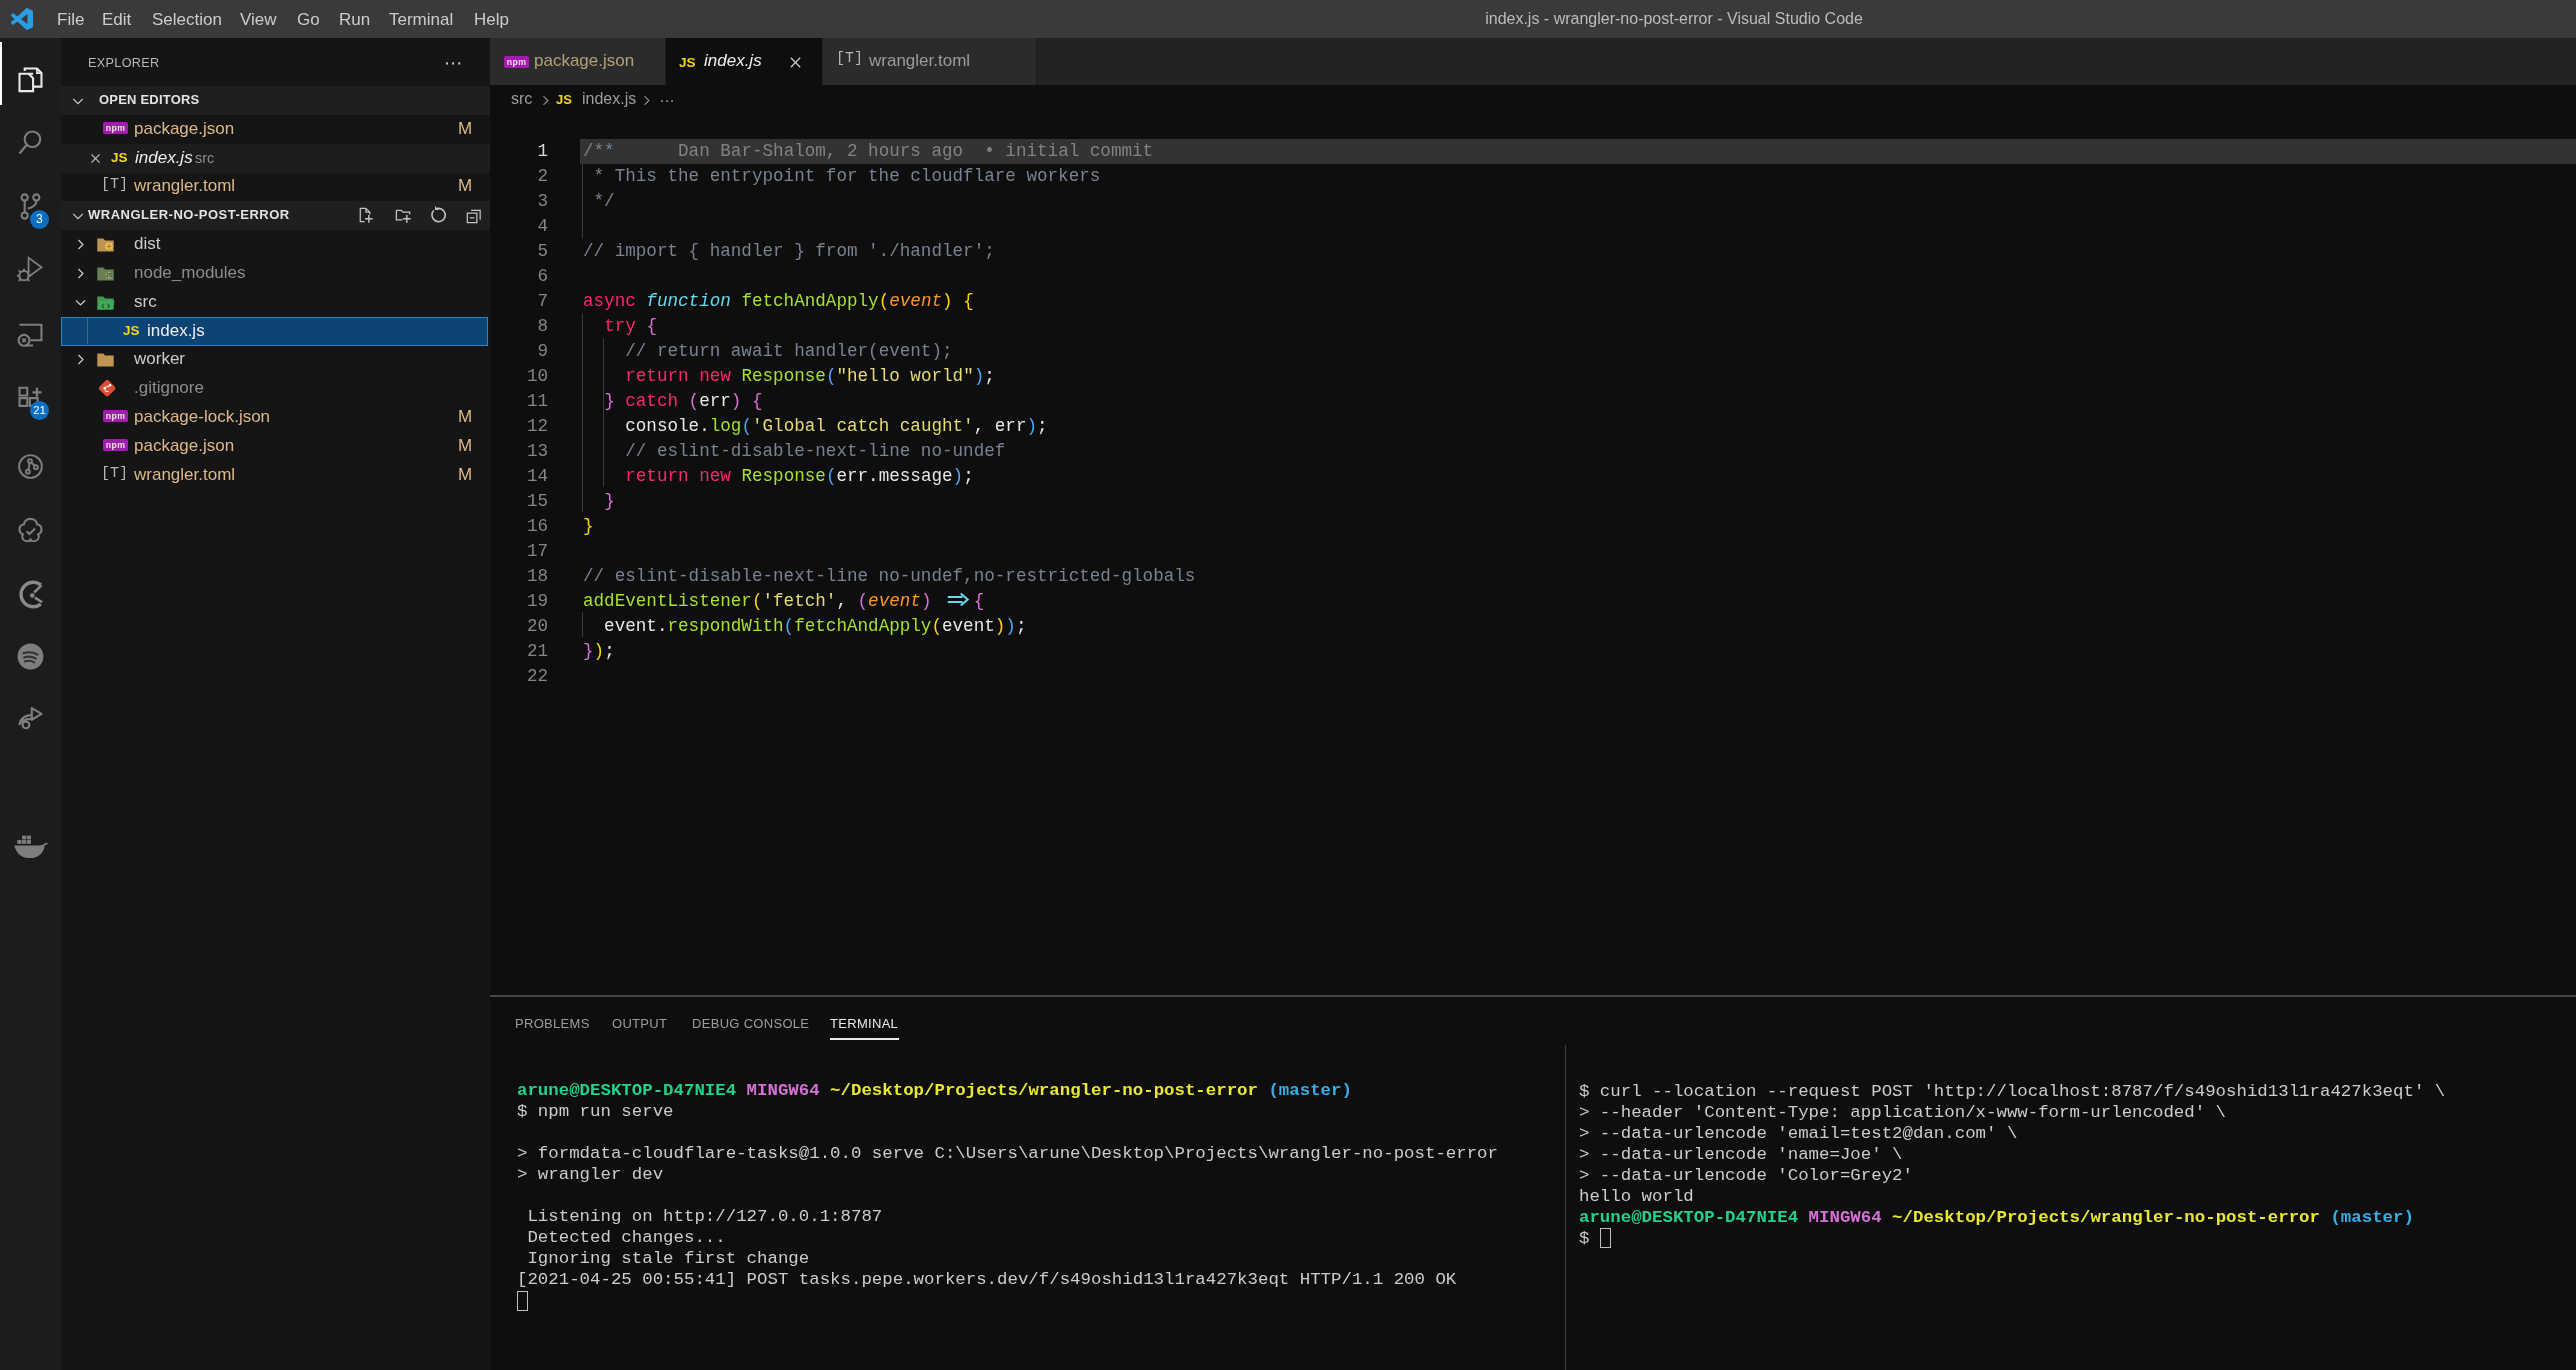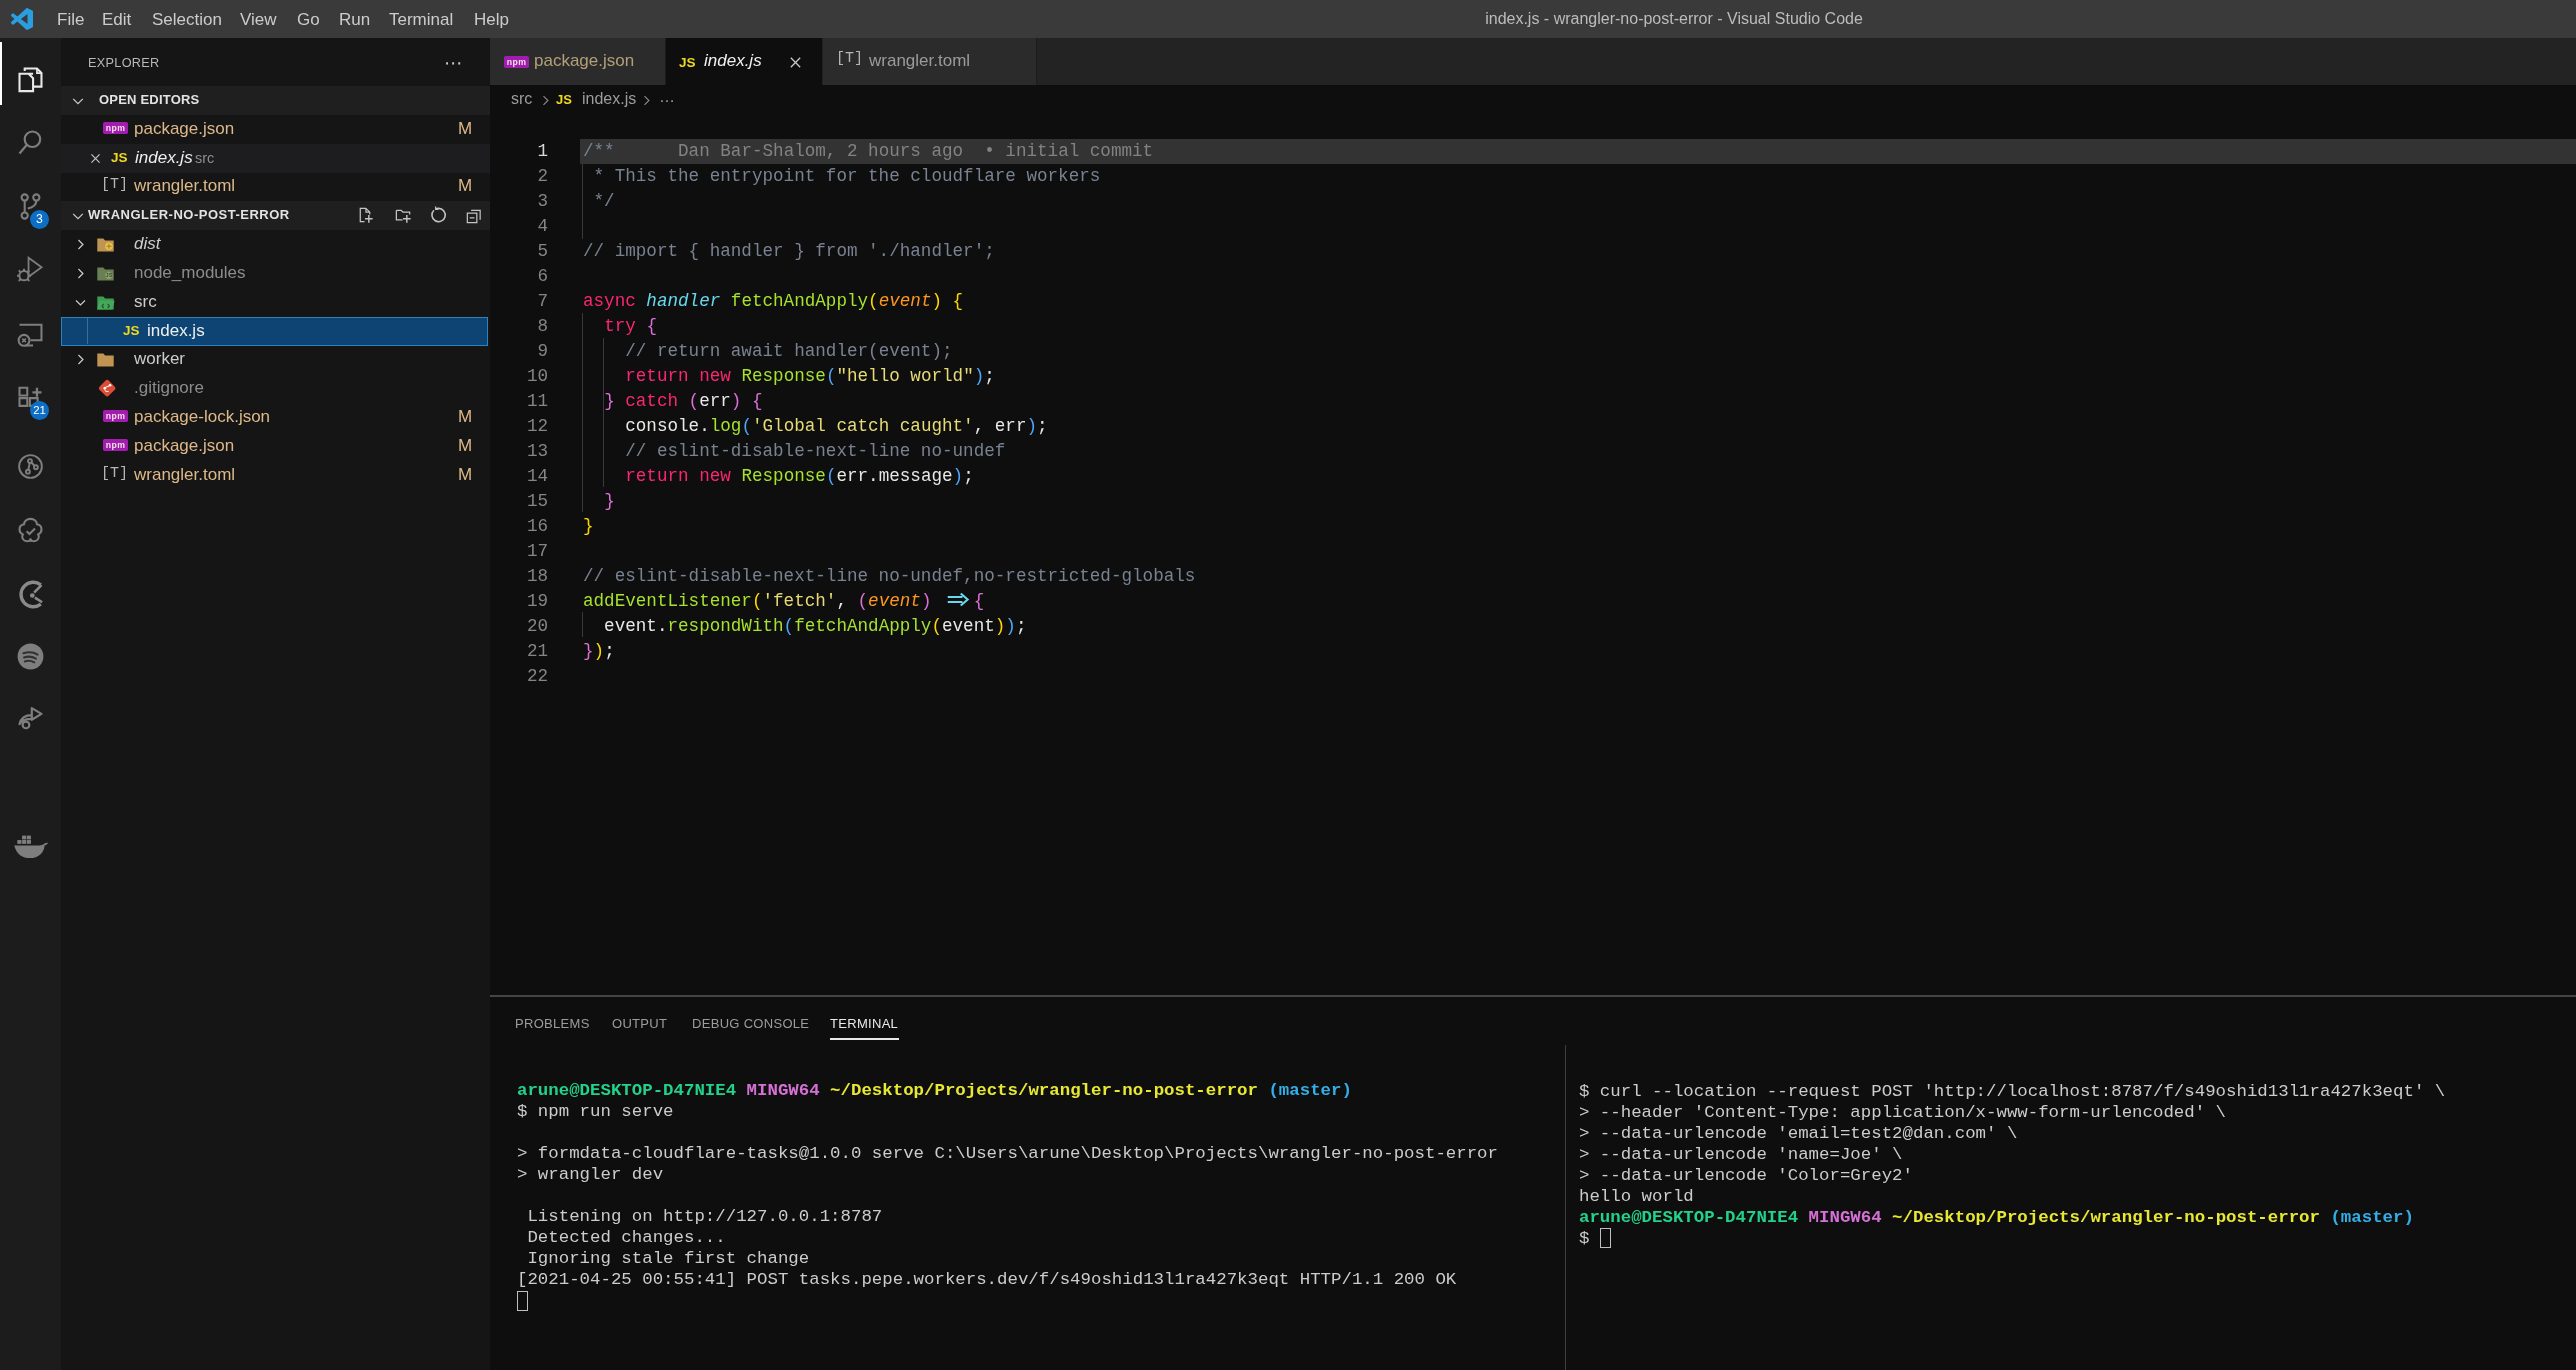--- a/index.html
+++ b/index.html
@@ -160,21 +160,21 @@
         <path d="M5.2 4.5 A7 7 0 1 0 10 2.5 L7 3"></path>
         <path d="M7 0.5 v3 h3" stroke-width="1.3"></path>
       </svg>
     <svg class="abs" style="left:403px;top:5.2px;" width="19" height="19" viewBox="0 0 20 20" fill="none" stroke="#c5c5c5" stroke-width="1.3">
         <rect x="3.5" y="7.5" width="10" height="10"></rect>
         <path d="M6 12.5 h5"></path>
         <path d="M7.5 4.5 H17 V14.5"></path>
       </svg>
   </div>
 
-  <div class="abs" style="left:0;top:192px;width:429px;height:29px;font-style:italic;">
+  <div class="abs" style="left:0;top:192px;width:429px;height:29px;">
     <svg class="abs chev" style="left:13px;top:7.9px;" width="13" height="13" viewBox="0 0 16 16" fill="none" stroke="#cccccc" stroke-width="1.5">
         <path d="M5.5 2.5 L11 8 L5.5 13.5"></path>
       </svg>
     <svg class="abs" style="left:35px;top:5.2px;" width="19" height="19" viewBox="0 0 22 22">
         <path d="M1.5 4 h7 l2 2.5 h10 V19 H1.5 Z" fill="#c09553"></path>
         <circle cx="15" cy="13" r="4.4" fill="#eac249"></circle>
         <path d="M15 10 v6 M12 13 h6" stroke="#9c7b2f" stroke-width="1.2"></path>
       </svg>
     <span class="abs" style="left:73px;top:3.5px;color:#cccccc;">dist</span>
   </div>
@@ -309,21 +309,21 @@
 20
 21
 22</pre>
 
   <pre class="abs mono" id="code" style="left:583px;top:139px;font-size:17.6px;line-height:25px;color:#e8e8e6;"><span class="com">/**</span>      <span class="blame">Dan Bar-Shalom, 2 hours ago  • initial commit</span>
 <span class="com"> * This the entrypoint for the cloudflare workers</span>
 <span class="com"> */</span>
 
 <span class="com">// import { handler } from './handler';</span>
 
-<span class="kw">async</span> <span class="cyi">handler</span> <span class="fn">fetchAndApply</span><span class="b1">(</span><span class="pa">event</span><span class="b1">)</span> <span class="b1">{</span>
+<span class="kw">async</span> <span class="cyi">function</span> <span class="fn">fetchAndApply</span><span class="b1">(</span><span class="pa">event</span><span class="b1">)</span> <span class="b1">{</span>
   <span class="kw">try</span> <span class="b2">{</span>
     <span class="com">// return await handler(event);</span>
     <span class="kw">return</span> <span class="kw">new</span> <span class="fn">Response</span><span class="b3">(</span><span class="str">"hello world"</span><span class="b3">)</span>;
   <span class="b2">}</span> <span class="kw">catch</span> <span class="b2">(</span>err<span class="b2">)</span> <span class="b2">{</span>
     console.<span class="fn">log</span><span class="b3">(</span><span class="str">'Global catch caught'</span>, err<span class="b3">)</span>;
     <span class="com">// eslint-disable-next-line no-undef</span>
     <span class="kw">return</span> <span class="kw">new</span> <span class="fn">Response</span><span class="b3">(</span>err.message<span class="b3">)</span>;
   <span class="b2">}</span>
 <span class="b1">}</span>
 

